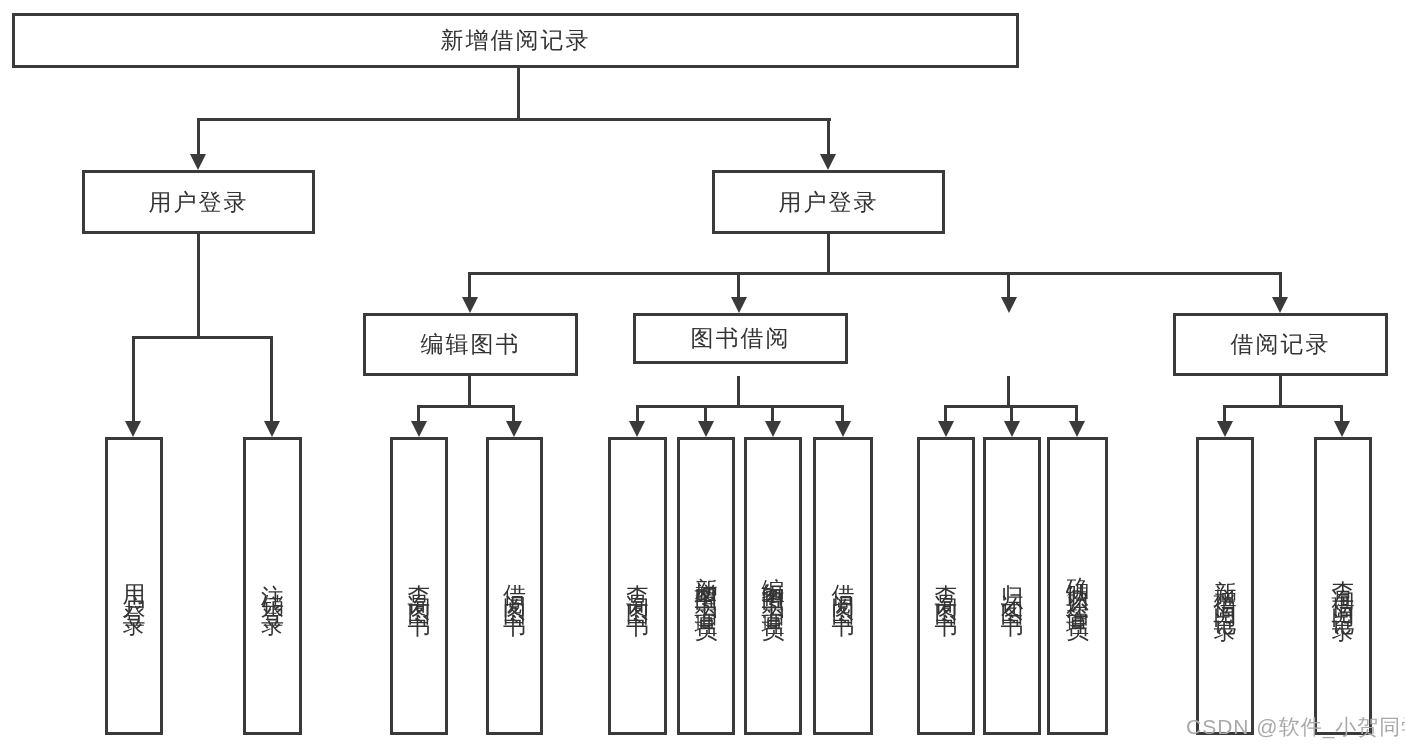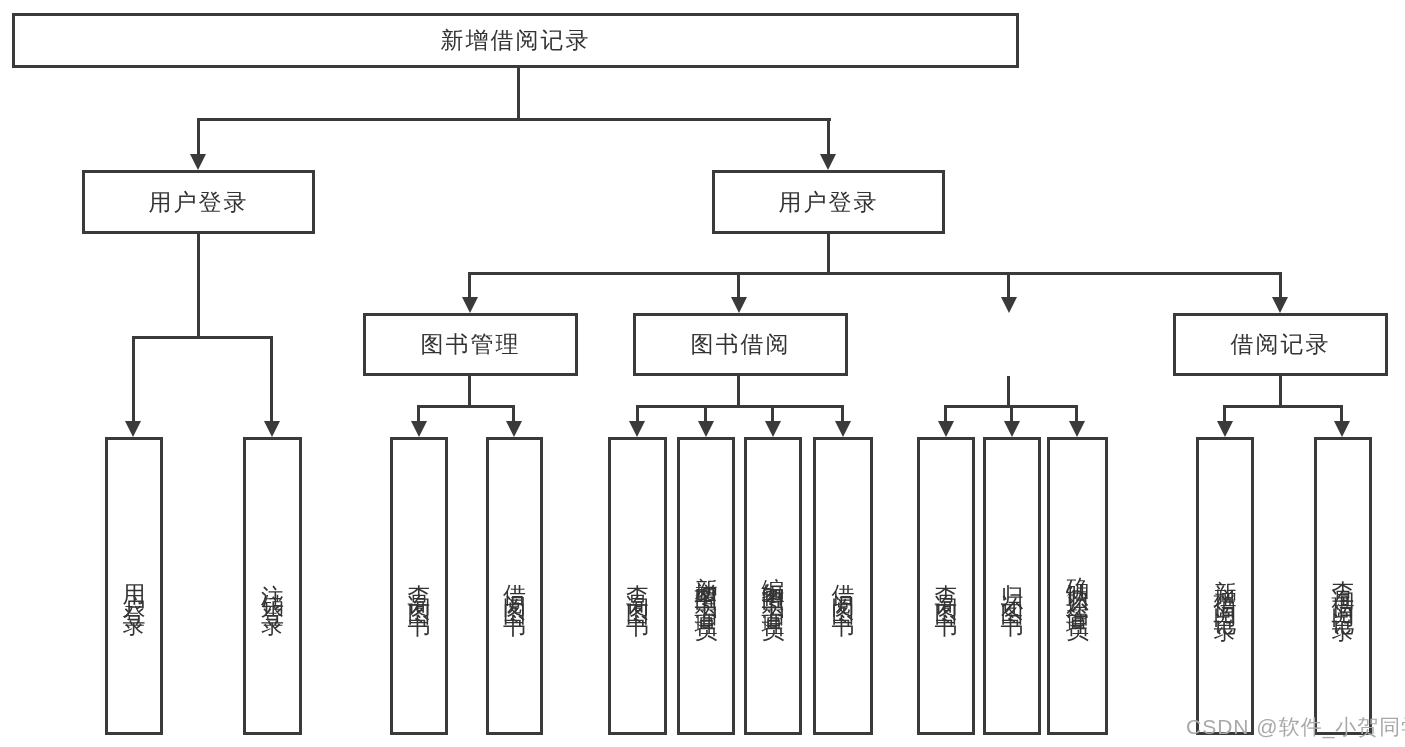--- a/index.html
+++ b/index.html
@@ -112,23 +112,23 @@
   <div class="vline" style="left:468px;top:272px;height:28px;"></div>
   <div class="arrow" style="left:462px;top:297px;"></div>
   <div class="vline" style="left:737px;top:272px;height:28px;"></div>
   <div class="arrow" style="left:731px;top:297px;"></div>
   <div class="vline" style="left:1007px;top:272px;height:28px;"></div>
   <div class="arrow" style="left:1001px;top:297px;"></div>
   <div class="vline" style="left:1279px;top:272px;height:28px;"></div>
   <div class="arrow" style="left:1272px;top:297px;"></div>
 
   <div class="box" style="left:363px;top:313px;width:215px;height:63px;">
-    <span>图书管理</span>
-  </div>
-  <div class="box" style="left:633px;top:313px;width:215px;height:63px;">
+    <span>编辑图书</span>
+  </div>
+  <div class="box" style="left:633px;top:313px;width:215px;height:51px;">
     <span>图书借阅</span>
   </div>
   <div class="box" style="left:1173px;top:313px;width:215px;height:63px;">
     <span>借阅记录</span>
   </div>
 
   <div class="vline" style="left:468px;top:376px;height:29px;"></div>
   <div class="hline" style="left:417px;top:405px;width:98px;"></div>
   <div class="vline" style="left:417px;top:405px;height:20px;"></div>
   <div class="arrow" style="left:411px;top:421px;"></div>

